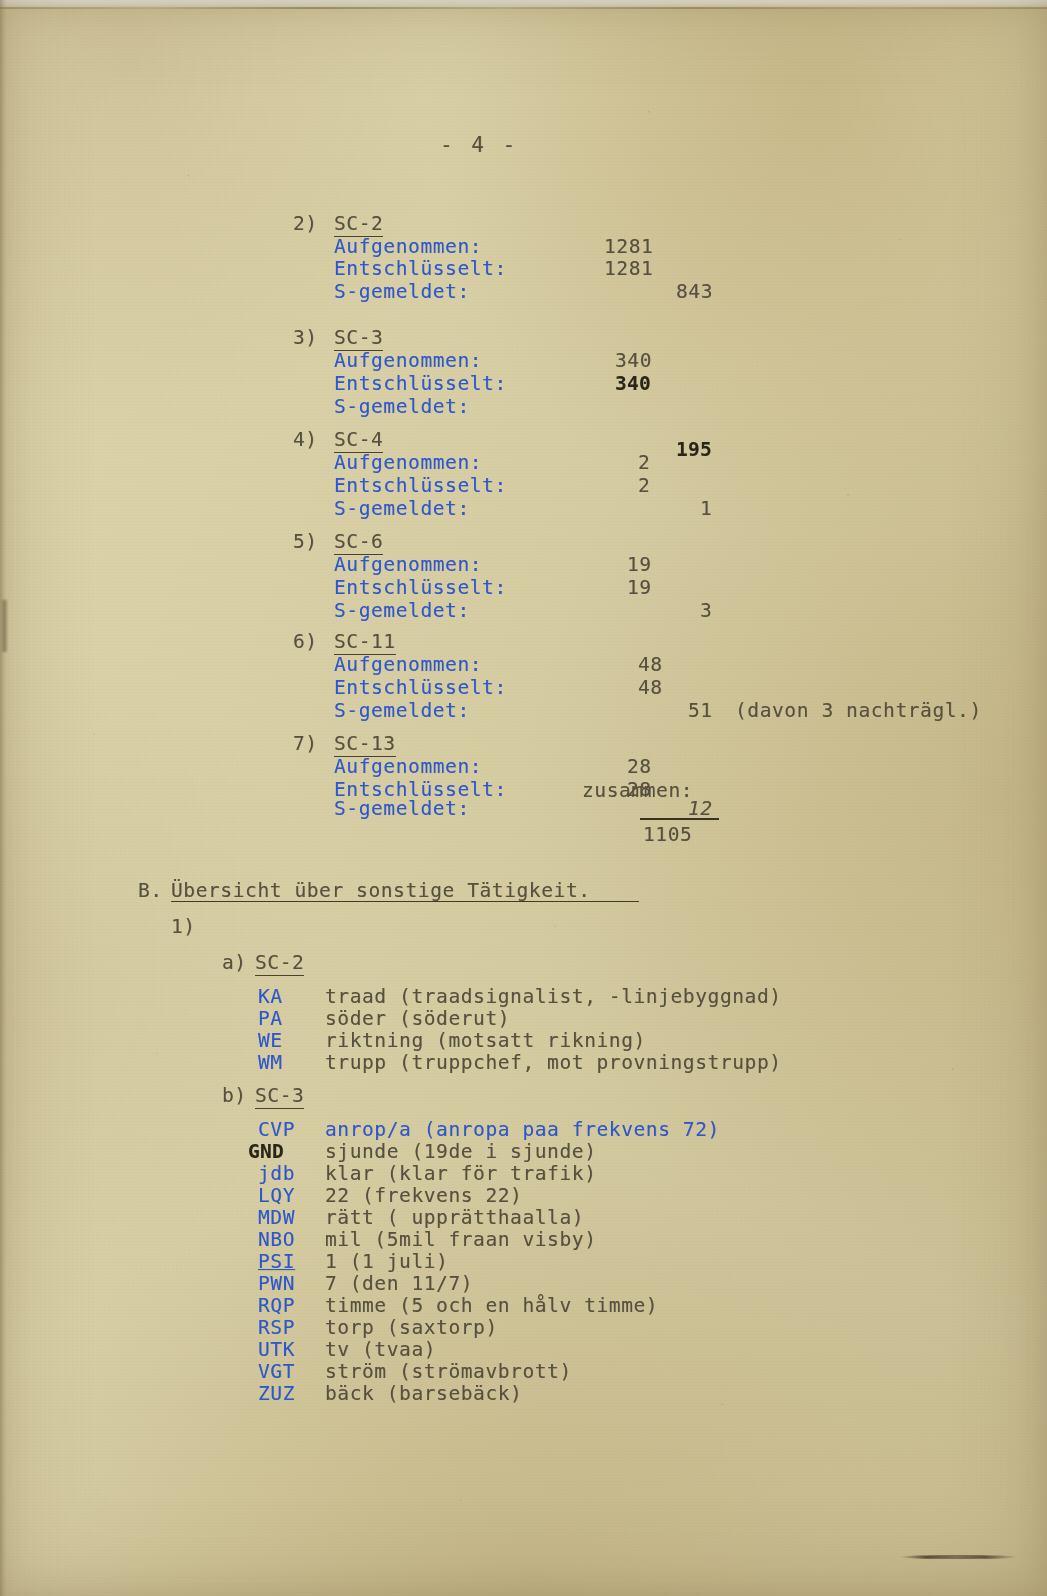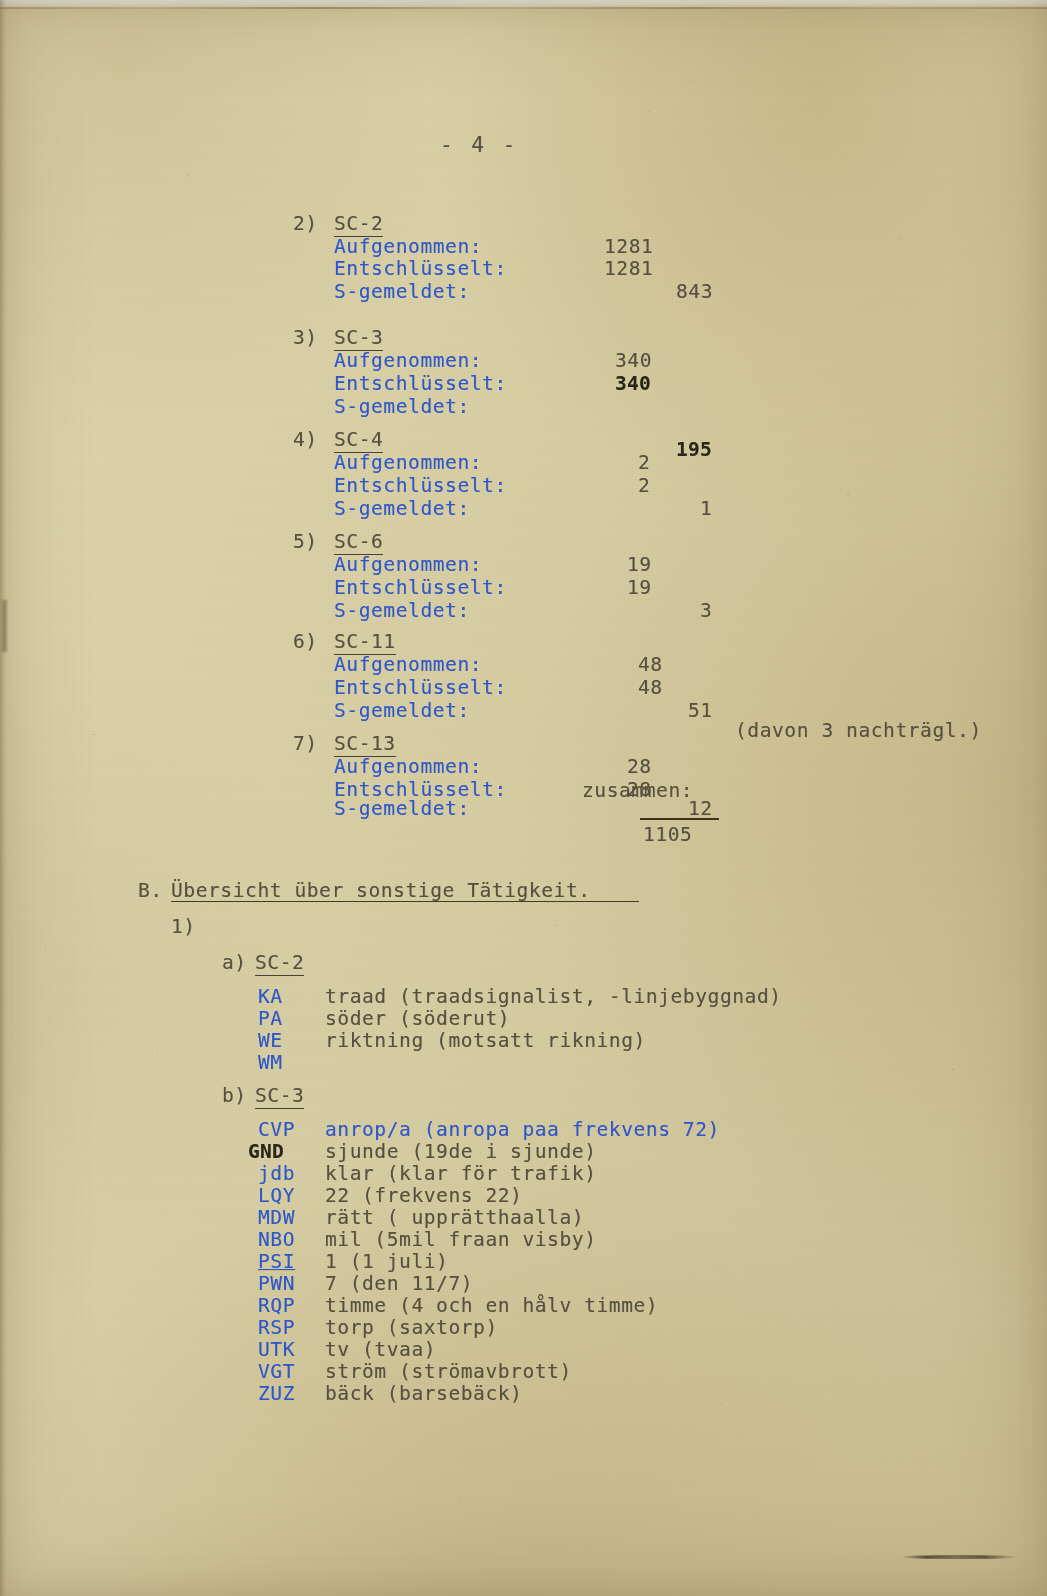--- a/index.html
+++ b/index.html
@@ -207,30 +207,30 @@
     <div class="ln mid" style="left:700px; top:600px;">3</div>
 
     <div class="ln mid" style="left:293px; top:631px;">6)</div>
     <div class="ln mid u" style="left:334px; top:631px;">SC-11</div>
     <div class="ln faint" style="left:334px; top:654px;">Aufgenommen:</div>
     <div class="ln mid" style="left:638px; top:654px;">48</div>
     <div class="ln faint" style="left:334px; top:677px;">Entschlüsselt:</div>
     <div class="ln mid" style="left:638px; top:677px;">48</div>
     <div class="ln faint" style="left:334px; top:700px;">S-gemeldet:</div>
     <div class="ln mid" style="left:688px; top:700px;">51</div>
-    <div class="ln mid" style="left:735px; top:700px;margin-top:20px;">(davon 3 nachträgl.)</div>
+    <div class="ln mid" style="left:735px; top:700px;">(davon 3 nachträgl.)</div>
 
     <div class="ln mid" style="left:293px; top:733px;">7)</div>
     <div class="ln mid u" style="left:334px; top:733px;">SC-13</div>
     <div class="ln faint" style="left:334px; top:756px;">Aufgenommen:</div>
     <div class="ln mid" style="left:627px; top:756px;">28</div>
     <div class="ln faint" style="left:334px; top:779px;">Entschlüsselt:</div>
     <div class="ln mid" style="left:627px; top:779px;">28</div>
     <div class="ln faint" style="left:334px; top:798px;">S-gemeldet:</div>
-    <div class="ln mid" style="left:688px; top:798px;">12</div>
+    <div class="ln mid" style="left:688px; top:798px;font-style:italic;">12</div>
 
     <div id="total-rule"></div>
     <div class="ln mid" style="left:540px; top:780px;margin-left:42px;">zusammen:</div>
     <div class="ln mid" style="left:643px; top:824px;">1105</div>
 
     <div class="ln mid" style="left:138px; top:880px;">B.</div>
     <div class="ln mid" style="left:171px; top:880px;">Übersicht über sonstige Tätigkeit.</div>
     <div id="heading-b-underline"></div>
 
     <div class="ln mid" style="left:171px; top:916px;">1)</div>
@@ -238,20 +238,21 @@
     <div class="ln mid" style="left:222px; top:952px;">a)</div>
     <div class="ln mid u" style="left:255px; top:952px;">SC-2</div>
 
     <div class="ln faint" style="left:258px; top:986px;">KA</div>
     <div class="ln mid" style="left:325px; top:986px;">traad (traadsignalist, -linjebyggnad)</div>
     <div class="ln faint" style="left:258px; top:1008px;">PA</div>
     <div class="ln mid" style="left:325px; top:1008px;">söder (söderut)</div>
     <div class="ln faint" style="left:258px; top:1030px;">WE</div>
     <div class="ln mid" style="left:325px; top:1030px;">riktning (motsatt rikning)</div>
     <div class="ln faint" style="left:258px; top:1052px;">WM</div>
+    <div class="ln mid" style="left:325px; top:1052px;">trupp (truppchef, mot provningstrupp)</div>
 
     <div class="ln mid" style="left:222px; top:1085px;">b)</div>
     <div class="ln mid u" style="left:255px; top:1085px;">SC-3</div>
 
     <div class="ln faint" style="left:258px; top:1119px;">CVP</div>
     <div class="ln faint" style="left:325px; top:1119px;">anrop/a (anropa paa frekvens 72)</div>
     <div class="ln dark" style="left:248px; top:1141px;">GND</div>
     <div class="ln mid" style="left:325px; top:1141px;">sjunde (19de i sjunde)</div>
     <div class="ln faint" style="left:258px; top:1163px;">jdb</div>
     <div class="ln mid" style="left:325px; top:1163px;">klar (klar för trafik)</div>
@@ -259,21 +260,21 @@
     <div class="ln mid" style="left:325px; top:1185px;text-align:center;">22 (frekvens 22)</div>
     <div class="ln faint" style="left:258px; top:1207px;">MDW</div>
     <div class="ln mid" style="left:325px; top:1207px;">rätt ( upprätthaalla)</div>
     <div class="ln faint" style="left:258px; top:1229px;">NBO</div>
     <div class="ln mid" style="left:325px; top:1229px;">mil (5mil fraan visby)</div>
     <div class="ln faint" style="left:258px; top:1251px;text-decoration:underline;">PSI</div>
     <div class="ln mid" style="left:325px; top:1251px;">1 (1 juli)</div>
     <div class="ln faint" style="left:258px; top:1273px;">PWN</div>
     <div class="ln mid" style="left:325px; top:1273px;">7 (den 11/7)</div>
     <div class="ln faint" style="left:258px; top:1295px;">RQP</div>
-    <div class="ln mid" style="left:325px; top:1295px;">timme (4 och en hålv timme)</div>
+    <div class="ln mid" style="left:325px; top:1295px;">timme (5 och en hålv timme)</div>
     <div class="ln faint" style="left:258px; top:1317px;">RSP</div>
     <div class="ln mid" style="left:325px; top:1317px;">torp (saxtorp)</div>
     <div class="ln faint" style="left:258px; top:1339px;">UTK</div>
     <div class="ln mid" style="left:325px; top:1339px;">tv (tvaa)</div>
     <div class="ln faint" style="left:258px; top:1361px;">VGT</div>
     <div class="ln mid" style="left:325px; top:1361px;">ström (strömavbrott)</div>
     <div class="ln faint" style="left:258px; top:1383px;">ZUZ</div>
     <div class="ln mid" style="left:325px; top:1383px;">bäck (barsebäck)</div>
 
   </div>

